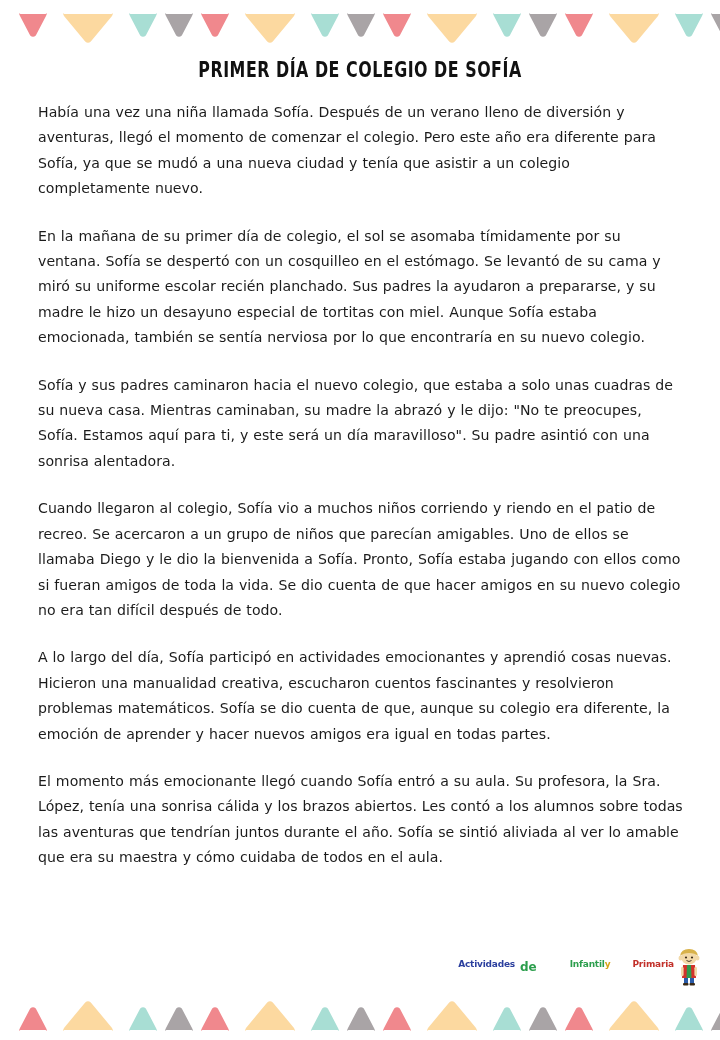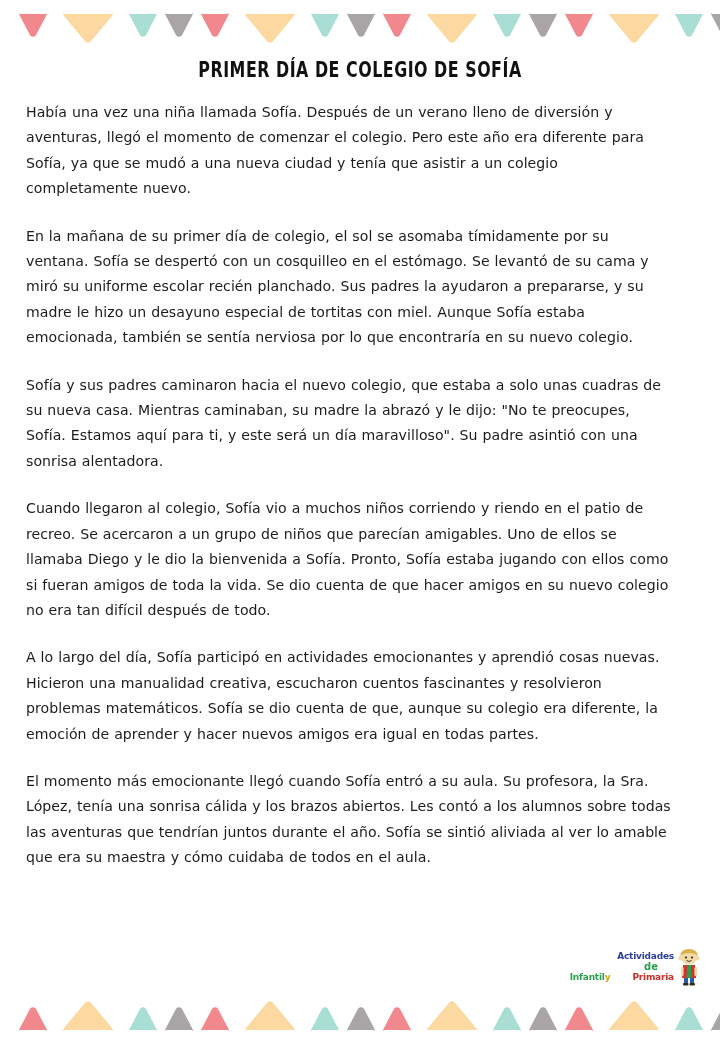--- a/index.html
+++ b/index.html
@@ -49,21 +49,21 @@
     color: #111111;
     transform: scaleX(0.86);
     transform-origin: center center;
     white-space: nowrap;
   }
 
   
   .body-copy {
     position: absolute;
     top: 100px;
-    left: 26px;
+    left: 38px;
     width: 648px;
   }
   .para {
     margin: 0 0 22px 0;
     font-family: "DejaVu Sans", sans-serif;
     font-size: 14.1px;
     line-height: 25.4px;
     color: #1b1b1b;
     text-align: left;
     letter-spacing: 0.05px;
@@ -77,30 +77,30 @@
     right: 18px;
     bottom: 52px;
     width: 118px;
     height: 42px;
     display: flex;
     align-items: center;
     justify-content: flex-end;
   }
   .logo-text {
     display: flex;
-    flex-direction: column;
-    align-items: flex-end;
+    flex-direction: row;
+    align-items: flex-start;
     line-height: 1;
     font-family: "DejaVu Sans", sans-serif;
     font-weight: 700;
   }
   .logo-l1 { font-size: 9px; color: #2b3f9e; letter-spacing: -0.2px; }
-  .logo-l2 { font-size: 10px; color: #2b9e4c; margin: 1px 16px; }
+  .logo-l2 { font-size: 12px; color: #2b9e4c; margin: 1px 5px; }
   .logo-l3 { font-size: 9px; letter-spacing: -0.2px; white-space: nowrap; }
-  .logo-l3 .g { color: #2b9e4c; }
+  .logo-l3 .g { color: #2b9e4c; margin-left: 28px; }
   .logo-l3 .y { color: #d6a417; }
   .logo-l3 .r { color: #c2302a; margin-left: 22px; }
   .logo-fig { margin-left: 2px; }
   .logo-fig svg { display: block; }
 </style>
 </head>
 <body>
 
 <div class="page">
 

